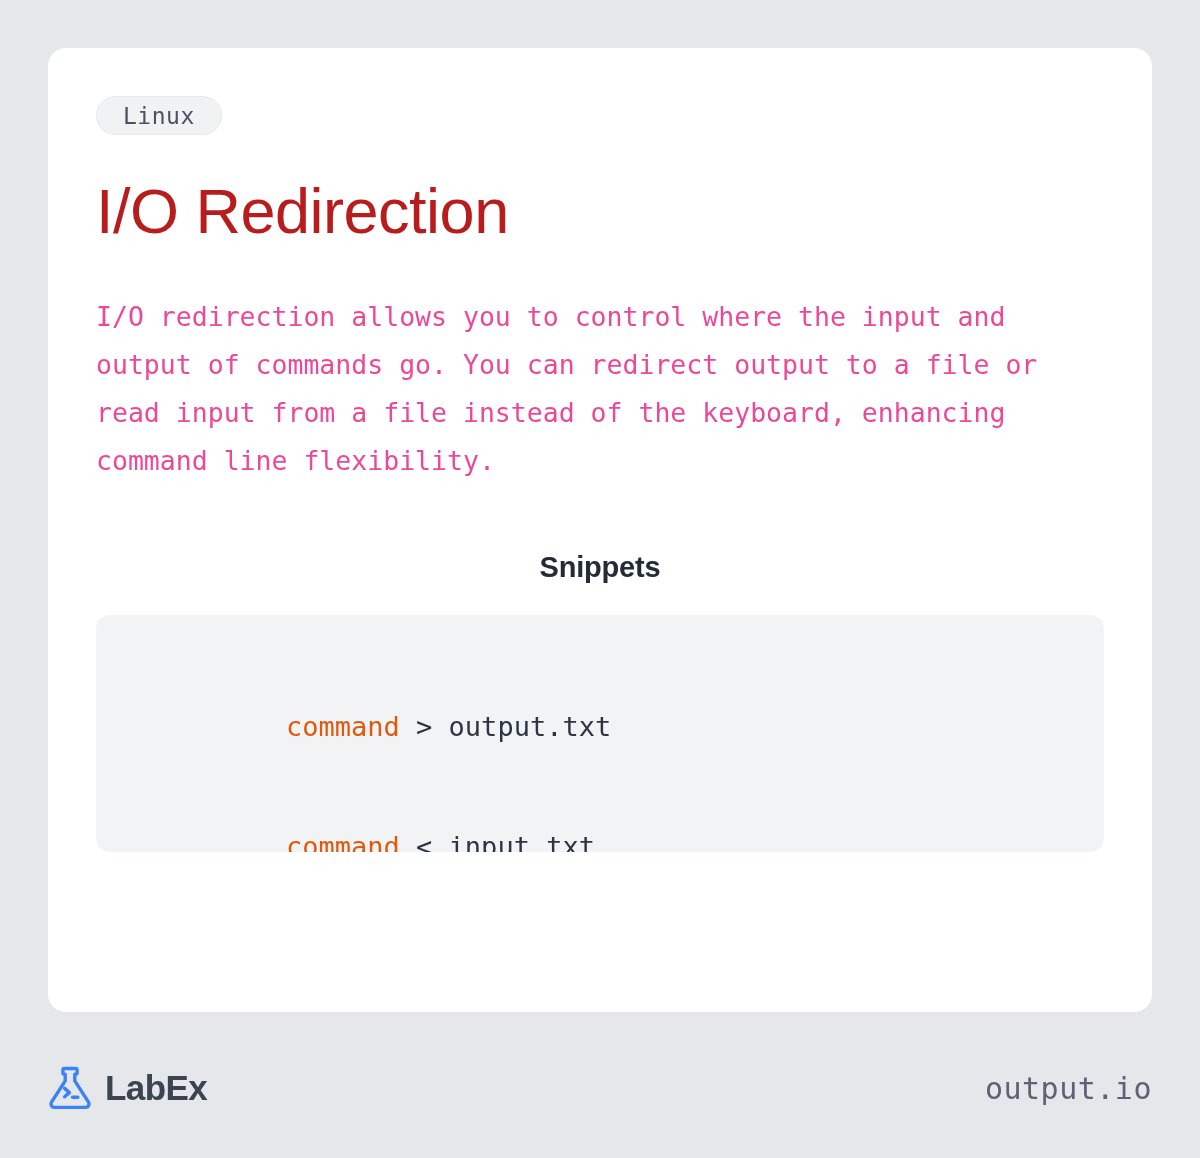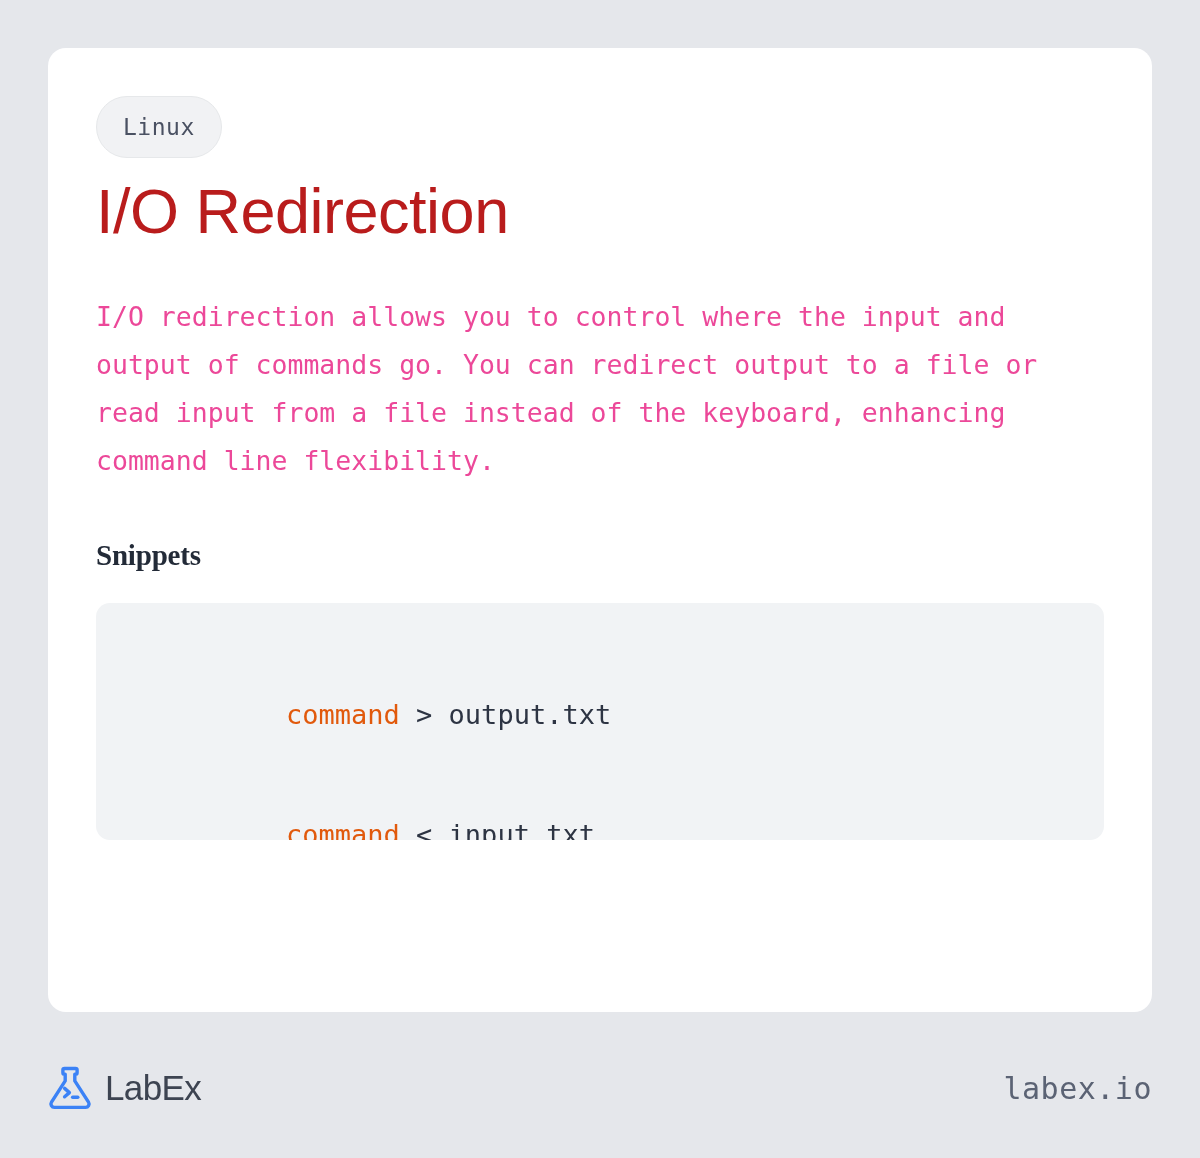--- a/index.html
+++ b/index.html
@@ -37,21 +37,21 @@
 
   
   .badge-row {
     display: block;
     height: 58px;
   }
   .badge {
     display: inline-flex;
     align-items: center;
     justify-content: center;
-    height: 62px;
+    height: 39px;
     padding: 0 26px;
     border-radius: 999px;
     background: #f1f2f4;
     border: 1px solid #e6e8ea;
     box-sizing: border-box;
     font-family: "DejaVu Sans Mono", monospace;
     font-size: 23px;
     letter-spacing: 0.5px;
     color: #4a5162;
   }
@@ -75,27 +75,28 @@
     width: 1010px;
     font-family: "DejaVu Sans Mono", monospace;
     font-size: 26.5px;
     line-height: 48px;
     color: #ec4899;
     letter-spacing: 0px;
   }
 
   
   .snippets-heading {
-    margin: 0;
+    margin: 12px;
     padding-top: 54px;
-    font-family: Liberation Serif, serif;
+    font-family: Liberation Sans, sans-serif;
     font-weight: 700;
     font-size: 29px;
     letter-spacing: -0.2px;
     color: #232b38;
+    text-align: center;
   }
 
   
   .code-block {
     margin-top: 31px;
     width: 1008px;
     height: 237px;
     background: #f1f3f5;
     border-radius: 14px;
     box-sizing: border-box;
@@ -128,21 +129,21 @@
     align-items: center;
     gap: 13px;
   }
   .brand-mark {
     display: block;
     width: 44px;
     height: 46px;
   }
   .brand-name {
     font-family: "Liberation Sans", sans-serif;
-    font-weight: 400;
+    font-weight: 700;
     font-size: 35px;
     letter-spacing: -0.6px;
     color: #3d4451;
   }
   .site-url {
     font-family: "DejaVu Sans Mono", monospace;
     font-size: 30px;
     letter-spacing: 0.5px;
     color: #5b6374;
   }
@@ -182,17 +183,17 @@
       <svg class="brand-mark" viewBox="0 0 44 46">
         <path d="M16.5 3.5 h11 a1.6 1.6 0 0 1 1.6 1.6 v2.6 a1.6 1.6 0 0 1 -1.6 1.6 h-0.7 v6.6 L40.5 37.2
                  a3.4 3.4 0 0 1 -2.9 5.2 H6.4 a3.4 3.4 0 0 1 -2.9 -5.2 L17.2 15.9 V9.3 h-0.7
                  a1.6 1.6 0 0 1 -1.6 -1.6 V5.1 A1.6 1.6 0 0 1 16.5 3.5 Z" fill="none" stroke="#3b82f6" stroke-width="3.4" stroke-linejoin="round"></path>
         <path d="M16.6 23.4 L21.4 27.6 L16.6 31.8" fill="none" stroke="#3b82f6" stroke-width="3.4" stroke-linecap="round" stroke-linejoin="round"></path>
         <path d="M24.6 32.2 h5.2" fill="none" stroke="#3b82f6" stroke-width="3.4" stroke-linecap="round"></path>
       </svg>
       <span class="brand-name">LabEx</span>
     </div>
 
-    <span class="site-url">labex.io</span>
+    <span class="site-url">output.io</span>
 
   </div>
 
 </div>
 
 </body></html>

